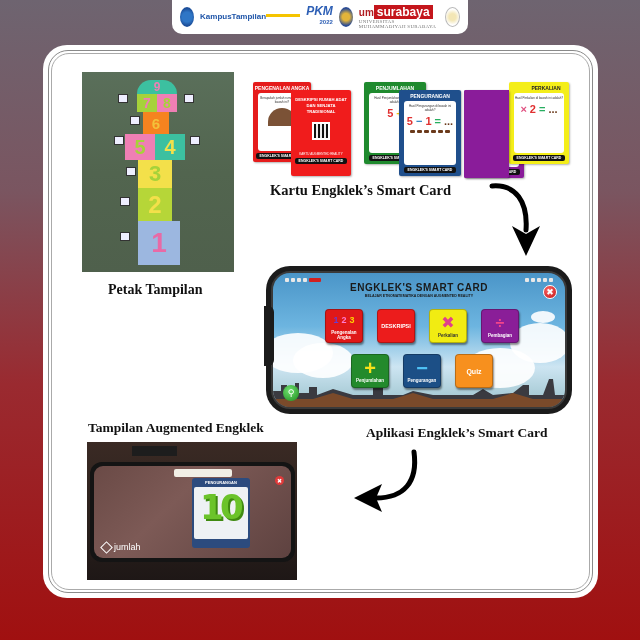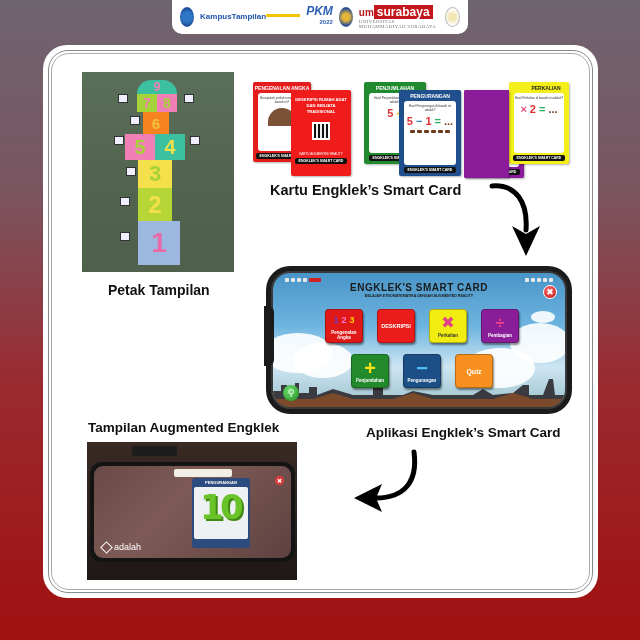--- a/index.html
+++ b/index.html
@@ -46,21 +46,21 @@
   .hop-photo {
     position: absolute; left: 82px; top: 72px; width: 152px; height: 200px;
     background: linear-gradient(180deg, #5a6f5a 0%, #52654f 50%, #4f604c 100%);
     overflow: hidden;
   }
   .tile { position: absolute; display: flex; align-items: center; justify-content: center; font-weight: bold; font-size: 20px; }
   .mini-card { position: absolute; width: 10px; height: 9px; background: #eef; border: 1px solid #333; }
 
   .label {
     position: absolute; font-weight: bold; color: #111; font-size: 14px; white-space: nowrap;
-    font-family: Liberation Sans, sans-serif;
+    font-family: Liberation Serif, serif;
   }
 
   
   .card {
     position: absolute; border-radius: 2px; box-shadow: 1px 1px 2px rgba(0,0,0,0.3);
     display: flex; flex-direction: column; align-items: center; padding: 2px;
   }
   .card-title { font-size: 5px; font-weight: bold; color: #fff; margin: 1px 0 2px; text-align: center; white-space: nowrap; }
   .card-body { background: #fff; border-radius: 3px; width: 90%; flex: 1; display: flex; flex-direction: column; align-items: center; padding-top: 3px; }
   .card-q { font-size: 3px; color: #333; text-align: center; }
@@ -345,17 +345,17 @@
       <div class="ar-card">
         <div class="ar-card-title">PENGURANGAN</div>
         <div class="ar-card-body">
           <span class="ar-num" style="left:6px;">1</span>
           <span class="ar-num" style="left:26px;">0</span>
         </div>
       </div>
       <div class="ar-close">✖</div>
       <div class="vuforia">
         <div class="cube"></div>
-        <span>adalah</span>
+        <span>jumlah</span>
       </div>
     </div>
   </div>
 </div>
 
 </body></html>

